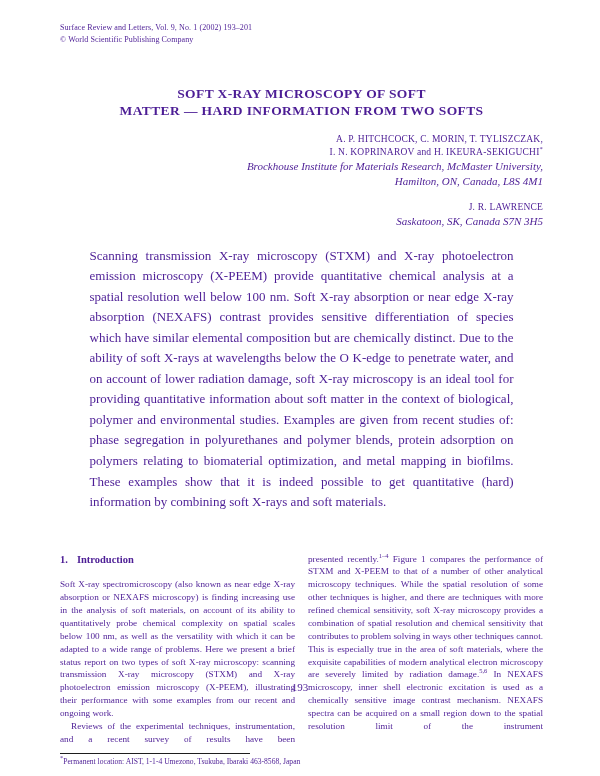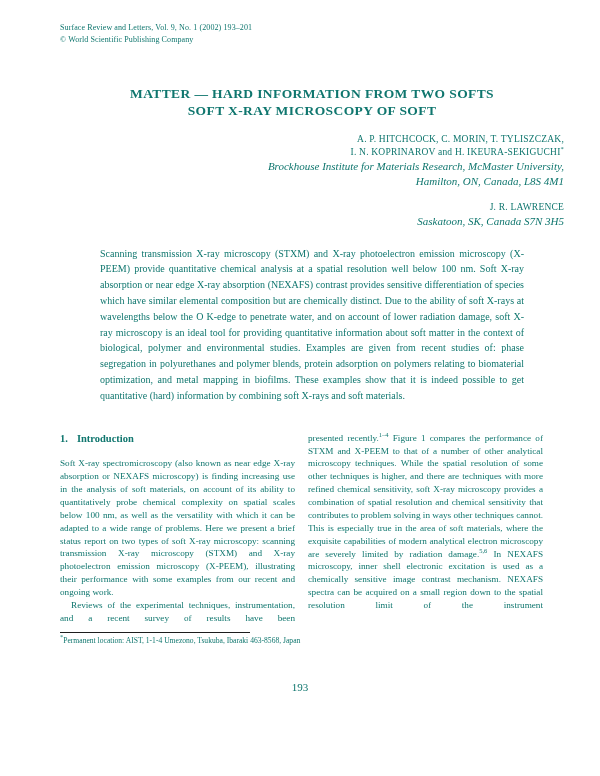--- a/index.html
+++ b/index.html
@@ -5,24 +5,24 @@
   html, body {
     margin: 0;
     padding: 0;
     background: #ffffff;
   }
   .page {
     position: relative;
     width: 600px;
     height: 776px;
     background: #ffffff;
-    color: #0f766e;
+    color: #4c1d95;
     font-family: "Liberation Serif", "DejaVu Serif", serif;
     box-sizing: border-box;
-    padding: 22px 36px 0 60px;
+    padding: 22px 57px 0 60px;
     overflow: hidden;
   }
   .journal-header {
     font-size: 8px;
     line-height: 1.55;
     letter-spacing: 0.1px;
   }
   .paper-title {
     margin-top: 38px;
     text-align: center;
@@ -41,26 +41,26 @@
     letter-spacing: 0.2px;
   }
   .affiliation {
     font-style: italic;
     font-size: 11px;
     line-height: 1.3;
   }
   .abstract {
     width: 424px;
     margin: 17px auto 0 auto;
-    font-size: 10px;
+    font-size: 13px;
     line-height: 1.58;
     text-align: justify;
   }
   .columns {
-    margin-top: 28px;
+    margin-top: 40px;
     display: flex;
     gap: 13px;
   }
   .col {
     width: 235px;
     font-size: 9.2px;
     line-height: 1.4;
     text-align: justify;
   }
   .section-heading {
@@ -103,22 +103,22 @@
 <body>
 
 <div class="page">
 
   <div class="journal-header">
     <div>Surface Review and Letters, Vol. 9, No. 1 (2002) 193–201</div>
     <div>© World Scientific Publishing Company</div>
   </div>
 
   <div class="paper-title">
+    <div>SOFT X-RAY MICROSCOPY OF SOFT</div>
     <div>MATTER — HARD INFORMATION FROM TWO SOFTS</div>
-    <div>SOFT X-RAY MICROSCOPY OF SOFT</div>
   </div>
 
   <div class="authors-block">
 
     <div class="author-group">
       <div class="author-names">A. P. HITCHCOCK, C. MORIN, T. TYLISZCZAK,</div>
       <div class="author-names"><span>I. N. KOPRINAROV and H. IKEURA-SEKIGUCHI</span><sup>*</sup></div>
       <div class="affiliation">Brockhouse Institute for Materials Research, McMaster University,</div>
       <div class="affiliation">Hamilton, ON, Canada, L8S 4M1</div>
     </div>

